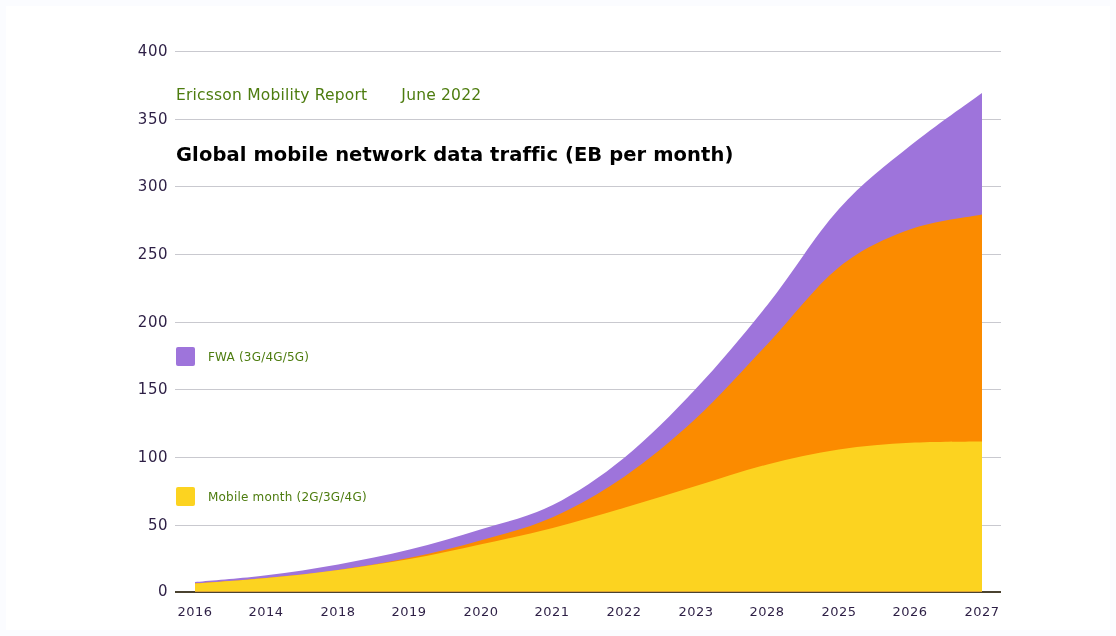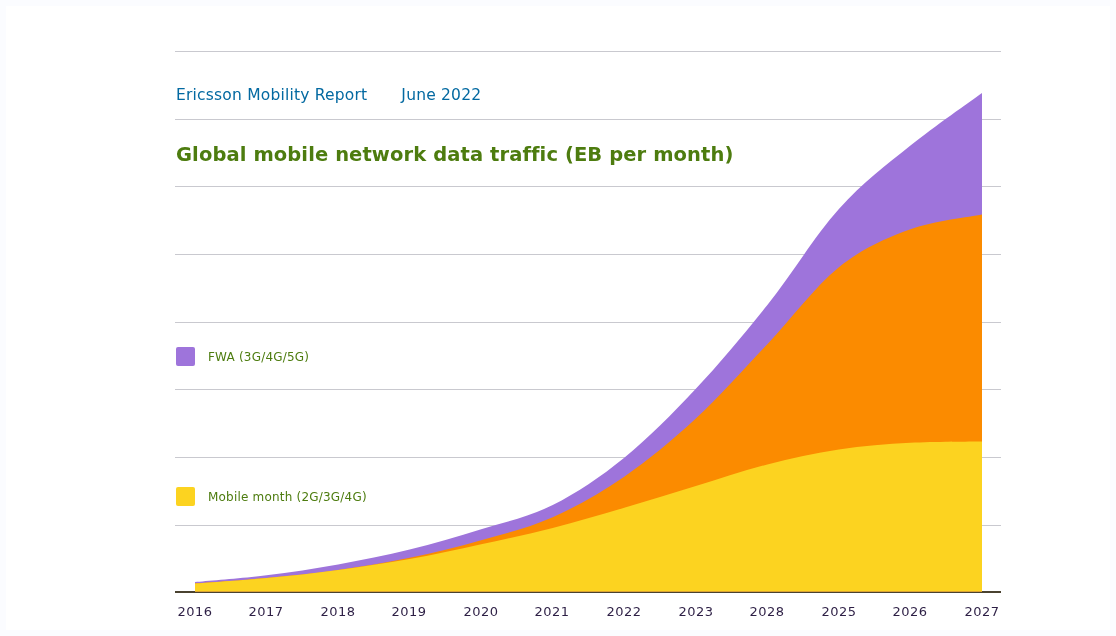--- a/index.html
+++ b/index.html
@@ -82,32 +82,32 @@
     width: 826px;
     height: 2px;
     background: #4a4230;
   }
 
   
   #header-line {
     position: absolute;
     left: 176px; top: 86px;
     font-size: 15.5px;
-    color: #0369a1;
+    color: #4d7c0f;
     letter-spacing: .2px;
     font-family: "DejaVu Sans", sans-serif;
     white-space: nowrap;
   }
   #header-line .gap { display: inline-block; width: 34px; }
   #chart-title {
     position: absolute;
     left: 176px; top: 143px;
     font-size: 19.5px;
     font-weight: bold;
-    color: #4d7c0f;
+    color: #000000;
     letter-spacing: .1px;
     font-family: "DejaVu Sans", sans-serif;
     white-space: nowrap;
   }
 
   
   .legend-item {
     position: absolute;
     left: 176px;
     display: flex;
@@ -147,24 +147,35 @@
     <div class="baseline" style="top:591px"></div>
 
     <svg id="plot" width="1116" height="636" viewBox="0 0 1116 636" style="position:absolute;left:0;top:0;">
       <g>
         <path id="path-total" fill="#9E74DB" d="M 195.00 582.04 C 206.92 580.92, 242.70 578.21, 266.55 575.28 C 290.39 572.36, 314.24 568.75, 338.09 564.48 C 361.94 560.20, 385.79 555.47, 409.64 549.61 C 433.48 543.76, 457.33 536.77, 481.18 529.34 C 505.03 521.91, 528.88 516.96, 552.73 505.02 C 576.58 493.08, 600.42 477.09, 624.27 457.73 C 648.12 438.36, 671.97 414.26, 695.82 388.81 C 719.67 363.36, 743.52 334.99, 767.36 305.03 C 791.21 275.08, 815.06 235.67, 838.91 209.10 C 862.76 182.52, 886.61 164.96, 910.45 145.59 C 934.30 126.22, 970.08 101.67, 982.00 92.89 L 982.00 591.50 L 195.00 591.50 Z"></path>
         <path id="path-mid" fill="#FB8B00" d="M 195.00 583.39 C 206.92 582.49, 242.70 580.24, 266.55 577.99 C 290.39 575.74, 314.24 573.26, 338.09 569.88 C 361.94 566.50, 385.79 562.67, 409.64 557.72 C 433.48 552.76, 457.33 546.91, 481.18 540.15 C 505.03 533.40, 528.88 527.77, 552.73 517.18 C 576.58 506.60, 600.42 493.08, 624.27 476.64 C 648.12 460.20, 671.97 440.61, 695.82 418.54 C 719.67 396.47, 743.52 369.44, 767.36 344.22 C 791.21 319.00, 815.06 286.34, 838.91 267.20 C 862.76 248.06, 886.61 238.15, 910.45 229.36 C 934.30 220.58, 970.08 216.98, 982.00 214.50 L 982.00 591.50 L 195.00 591.50 Z"></path>
         <path id="path-bottom" fill="#FCD320" d="M 195.00 583.39 C 206.92 582.49, 242.70 580.24, 266.55 577.99 C 290.39 575.74, 314.24 573.03, 338.09 569.88 C 361.94 566.73, 385.79 563.35, 409.64 559.07 C 433.48 554.79, 457.33 549.39, 481.18 544.21 C 505.03 539.03, 528.88 534.07, 552.73 527.99 C 576.58 521.91, 600.42 514.70, 624.27 507.72 C 648.12 500.74, 671.97 493.31, 695.82 486.10 C 719.67 478.90, 743.52 470.56, 767.36 464.48 C 791.21 458.40, 815.06 453.22, 838.91 449.62 C 862.76 446.02, 886.61 444.21, 910.45 442.86 C 934.30 441.51, 970.08 441.74, 982.00 441.51 L 982.00 591.50 L 195.00 591.50 Z"></path>
       </g>
     </svg>
 
+    <div id="ylabels">
+      <div class="ytick" style="top:51px">400</div>
+      <div class="ytick" style="top:119px">350</div>
+      <div class="ytick" style="top:186px">300</div>
+      <div class="ytick" style="top:254px">250</div>
+      <div class="ytick" style="top:322px">200</div>
+      <div class="ytick" style="top:389px">150</div>
+      <div class="ytick" style="top:457px">100</div>
+      <div class="ytick" style="top:525px">50</div>
+      <div class="ytick" style="top:591px">0</div>
+    </div>
 
     <div id="xlabels">
       <div class="xtick" style="left:195px">2016</div>
-      <div class="xtick" style="left:266px">2017</div>
+      <div class="xtick" style="left:266px">2014</div>
       <div class="xtick" style="left:338px">2018</div>
       <div class="xtick" style="left:409px">2019</div>
       <div class="xtick" style="left:481px">2020</div>
       <div class="xtick" style="left:552px">2021</div>
       <div class="xtick" style="left:624px">2022</div>
       <div class="xtick" style="left:696px">2023</div>
       <div class="xtick" style="left:767px">2028</div>
       <div class="xtick" style="left:839px">2025</div>
       <div class="xtick" style="left:910px">2026</div>
       <div class="xtick" style="left:982px">2027</div>

